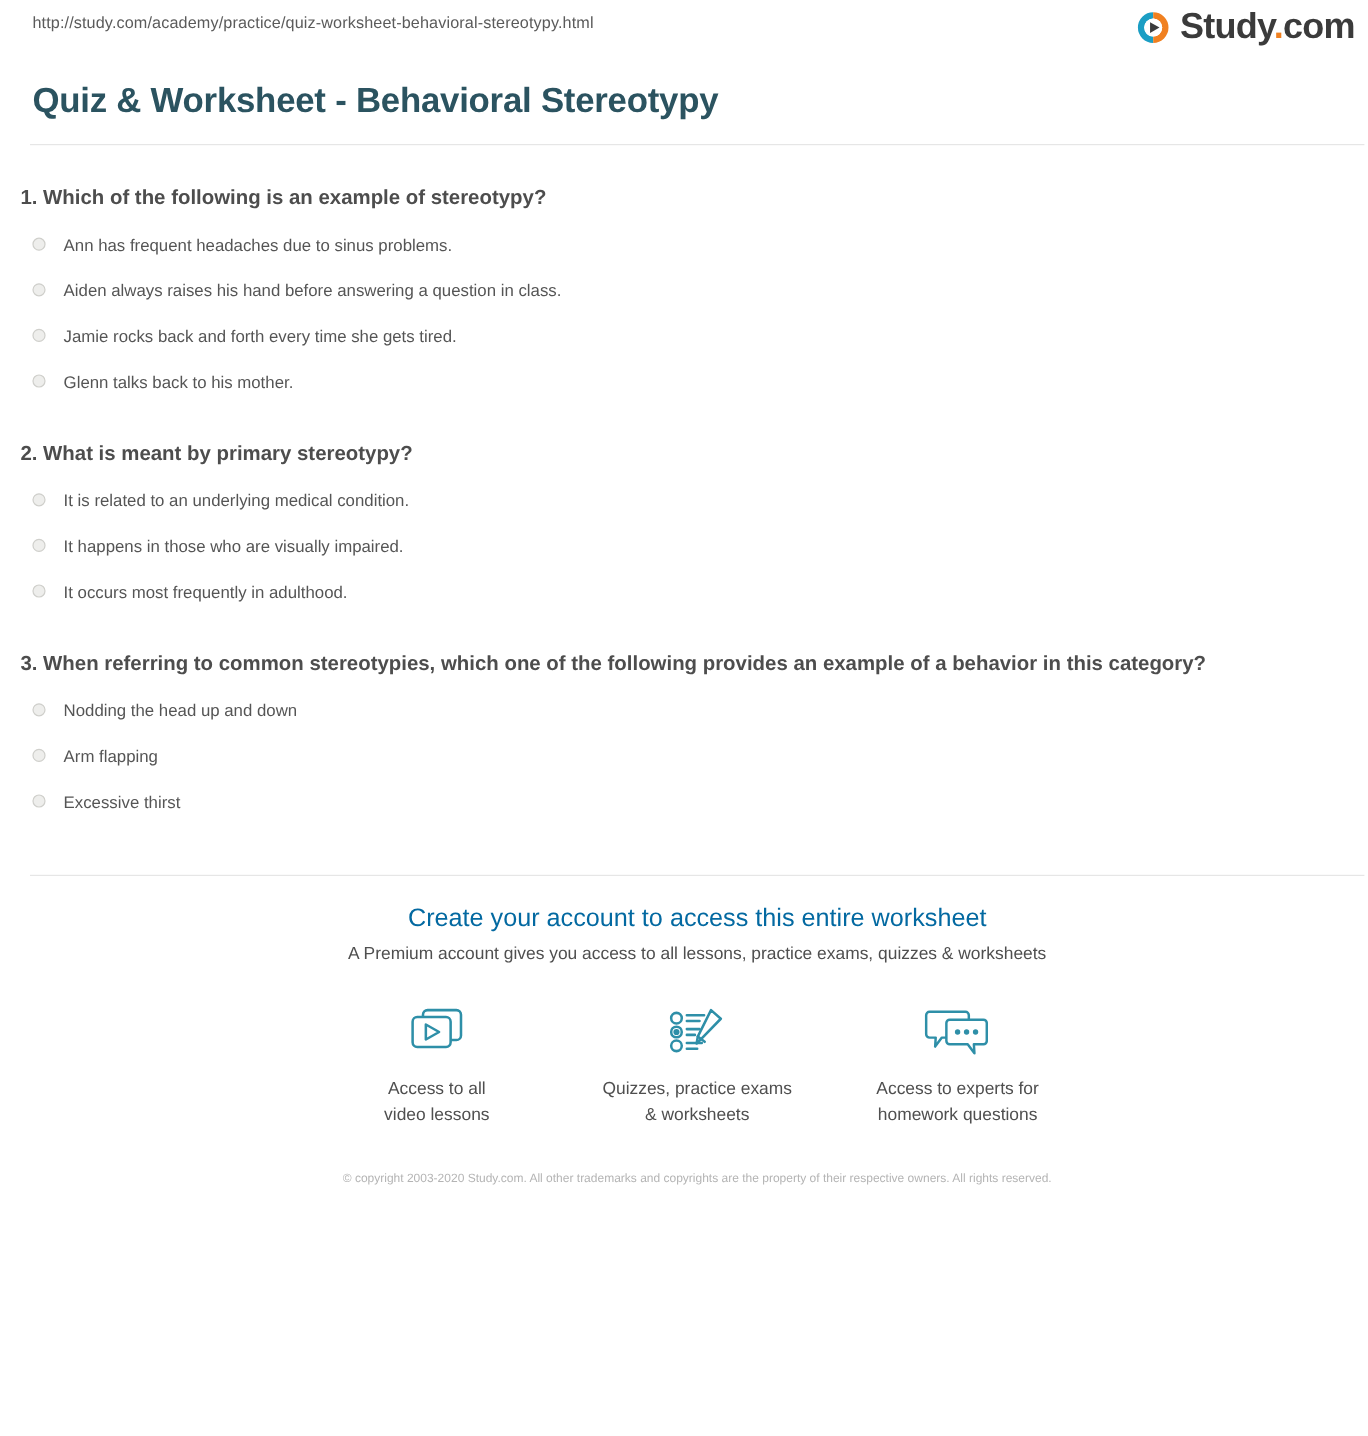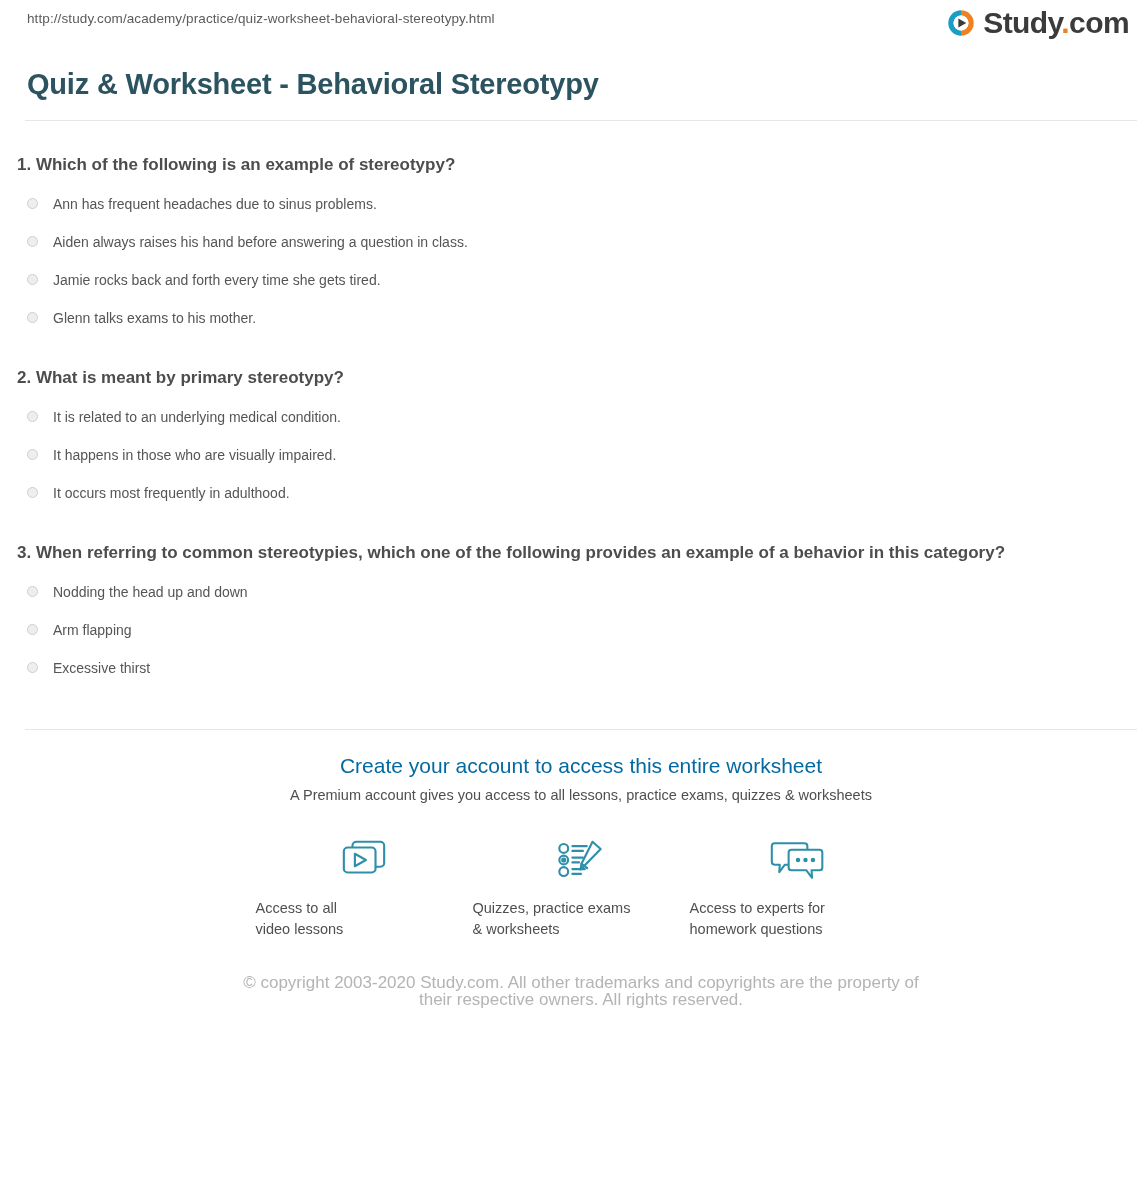--- a/index.html
+++ b/index.html
@@ -147,40 +147,40 @@
   }
   .features {
     display: flex;
     justify-content: center;
     align-items: flex-start;
     gap: 0;
     margin-top: 28px;
   }
   .feature {
     width: 217px;
-    text-align: left;
+    text-align: center;
   }
   .feature-icon {
     height: 52px;
     display: flex;
     align-items: center;
     justify-content: center;
   }
   .feature-label {
     margin-top: 12px;
     font-size: 14.5px;
     line-height: 21px;
     color: #4f4f4f;
     white-space: pre-line;
   }
   .copyright {
     margin: 34px auto 0 auto;
     width: 700px;
     text-align: center;
-    font-size: 17px;
+    font-size: 10px;
     line-height: 17px;
     color: #b4b4b4;
   }
 </style>
 </head>
 <body>
 
 <div class="page">
 
   <div class="header">
@@ -215,21 +215,21 @@
         <li class="option">
           <span class="radio"></span>
           <span class="option-label">Aiden always raises his hand before answering a question in class.</span>
         </li>
         <li class="option">
           <span class="radio"></span>
           <span class="option-label">Jamie rocks back and forth every time she gets tired.</span>
         </li>
         <li class="option">
           <span class="radio"></span>
-          <span class="option-label">Glenn talks exams to his mother.</span>
+          <span class="option-label">Glenn talks back to his mother.</span>
         </li>
       </ul>
     </div>
 
     <div class="question-block">
       <p class="question-text">2. What is meant by primary stereotypy?</p>
       <ul class="options">
         <li class="option">
           <span class="radio"></span>
           <span class="option-label">It is related to an underlying medical condition.</span>

